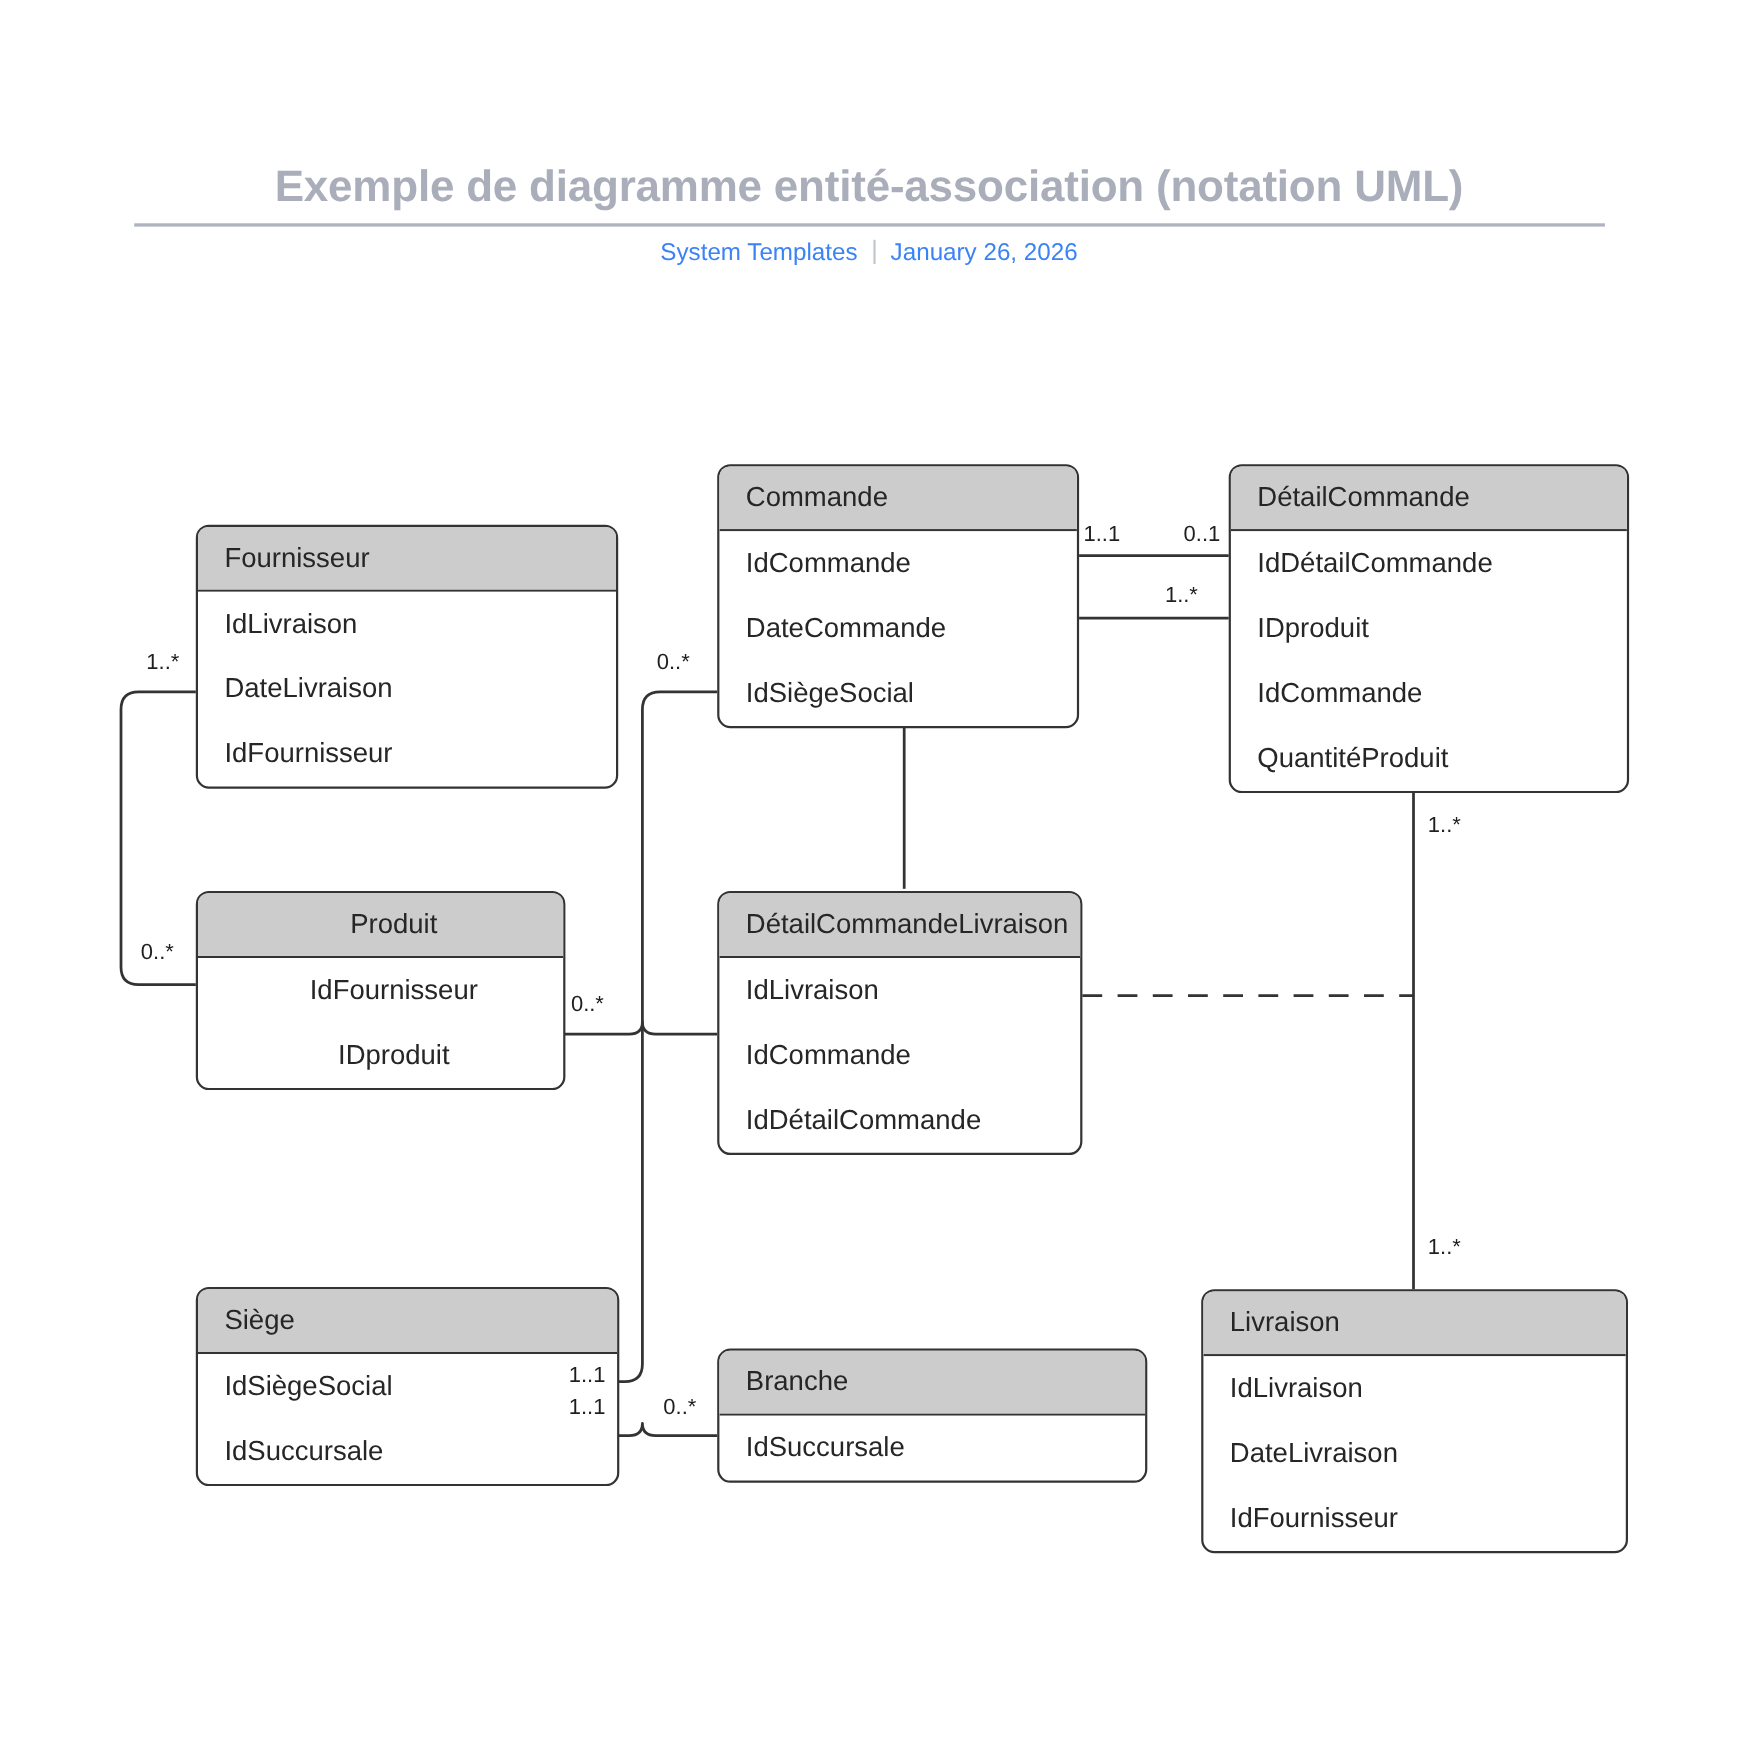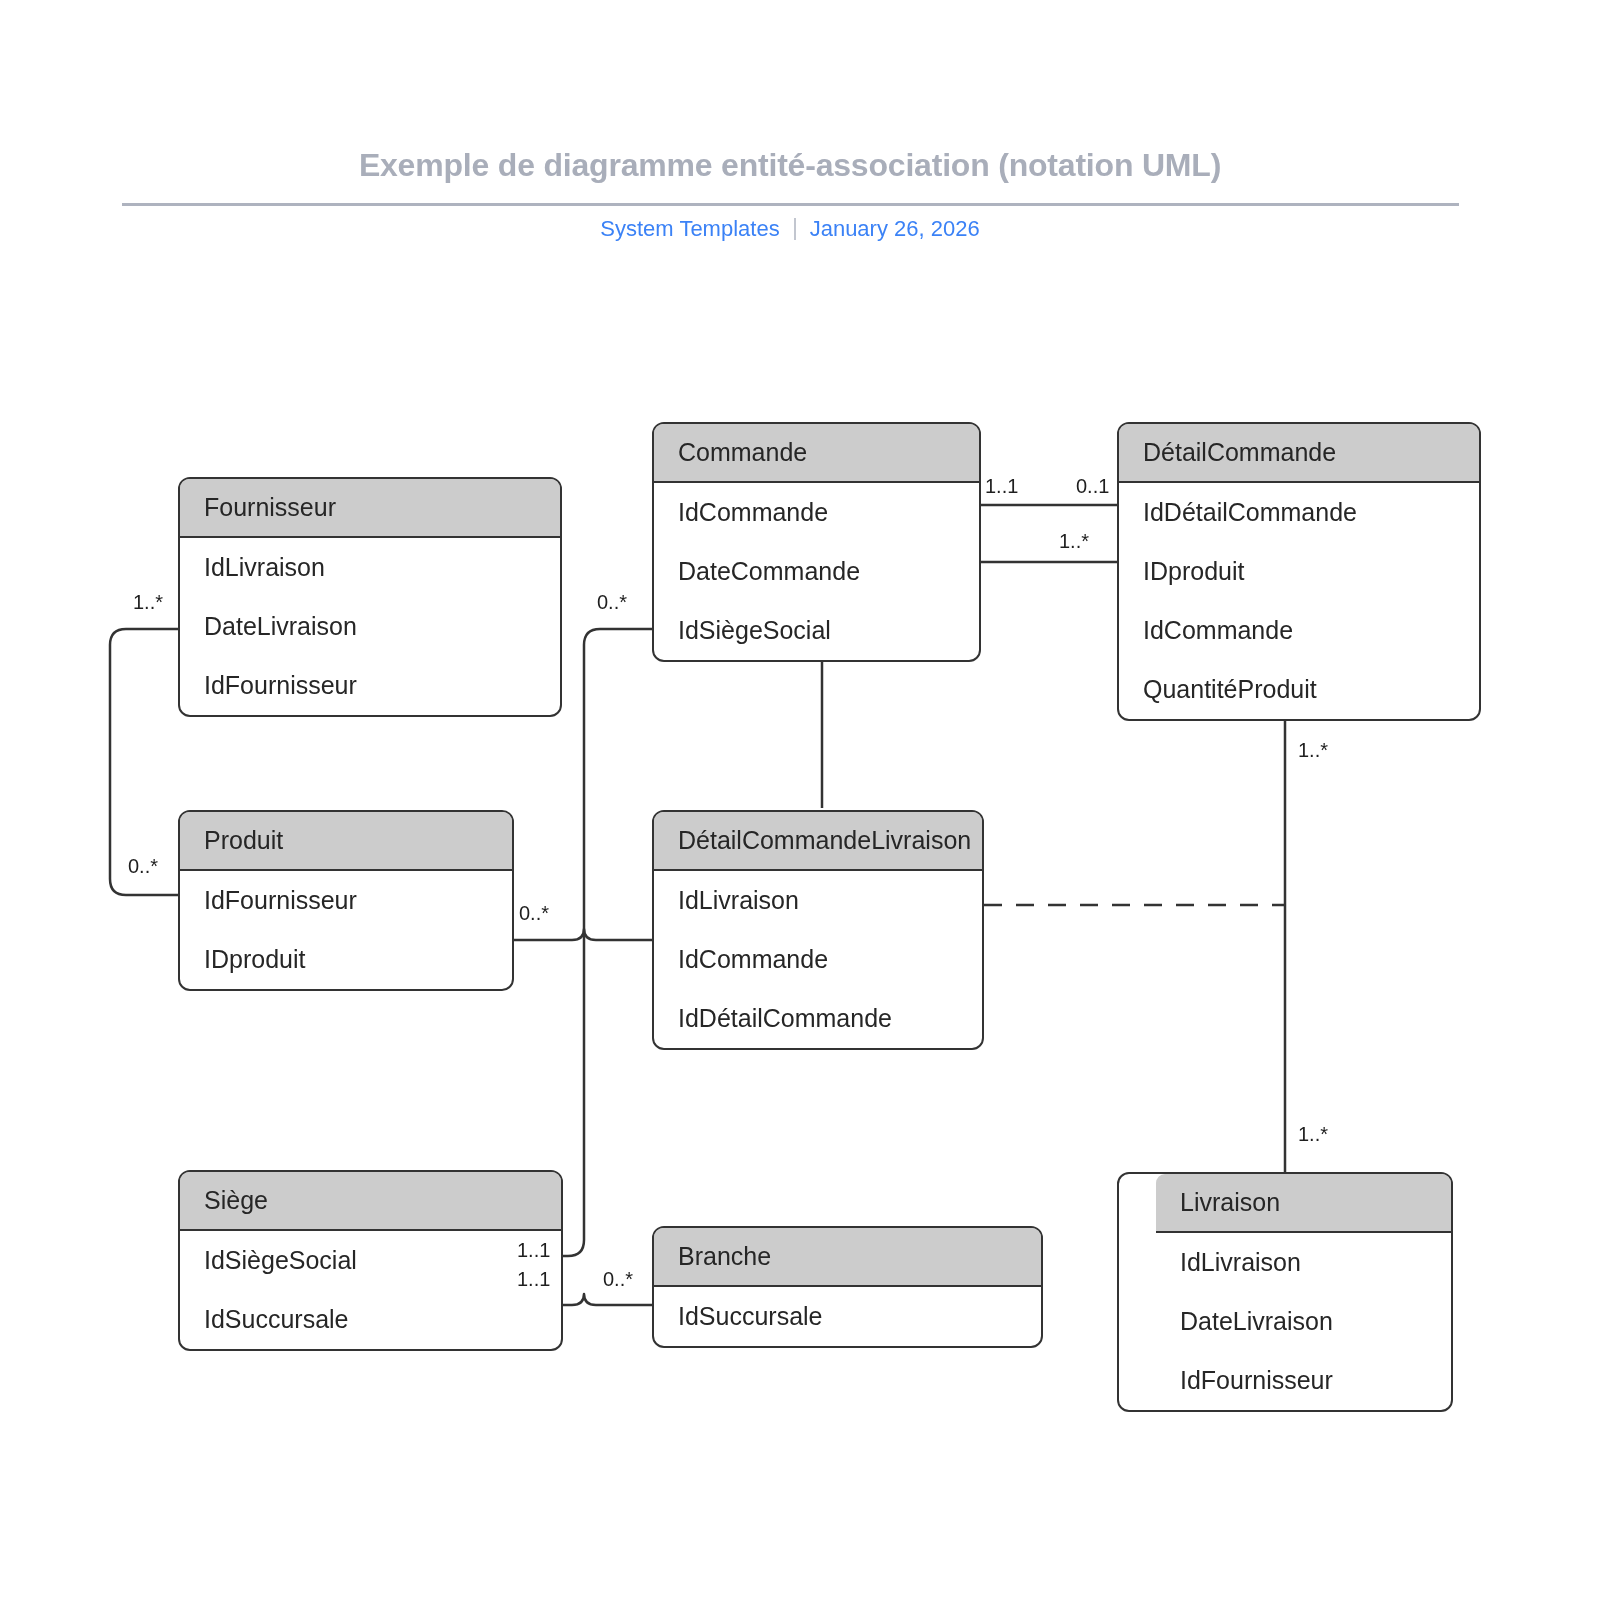--- a/index.html
+++ b/index.html
@@ -19,21 +19,21 @@
     inset: 0;
     width: 1601px;
     height: 1601px;
   }
   .doc-title {
     position: absolute;
     left: 120px;
     top: 148px;
     width: 1340px;
     text-align: center;
-    font-size: 32px;
+    font-size: 40px;
     font-weight: bold;
     color: #a9aeba;
     letter-spacing: -0.2px;
     line-height: 1.1;
   }
   .title-rule {
     position: absolute;
     left: 122px;
     top: 203px;
     width: 1337px;
@@ -162,21 +162,21 @@
   <div class="entity" style="left:1117px; top:422px; width:364px;">
     <div class="ehead">DétailCommande</div>
     <div class="ebody">
       <div class="attr">IdDétailCommande</div>
       <div class="attr">IDproduit</div>
       <div class="attr">IdCommande</div>
       <div class="attr">QuantitéProduit</div>
     </div>
   </div>
 
-  <div class="entity" style="left:178px; top:810px; width:336px;">
+  <div class="entity" style="left:178px; top:810px; width:336px;text-align:center;">
     <div class="ehead">Produit</div>
     <div class="ebody">
       <div class="attr">IdFournisseur</div>
       <div class="attr">IDproduit</div>
     </div>
   </div>
 
   <div class="entity" style="left:652px; top:810px; width:332px;">
     <div class="ehead">DétailCommandeLivraison</div>
     <div class="ebody">
@@ -194,21 +194,21 @@
     </div>
   </div>
 
   <div class="entity" style="left:652px; top:1226px; width:391px;">
     <div class="ehead">Branche</div>
     <div class="ebody">
       <div class="attr">IdSuccursale</div>
     </div>
   </div>
 
-  <div class="entity" style="left:1117px; top:1172px; width:336px;padding-left:37px;">
+  <div class="entity" style="left:1092px; top:1172px; width:388px;">
     <div class="ehead">Livraison</div>
     <div class="ebody">
       <div class="attr">IdLivraison</div>
       <div class="attr">DateLivraison</div>
       <div class="attr">IdFournisseur</div>
     </div>
   </div>
 
   <div class="card" style="left:133px; top:592px;">1..*</div>
 

